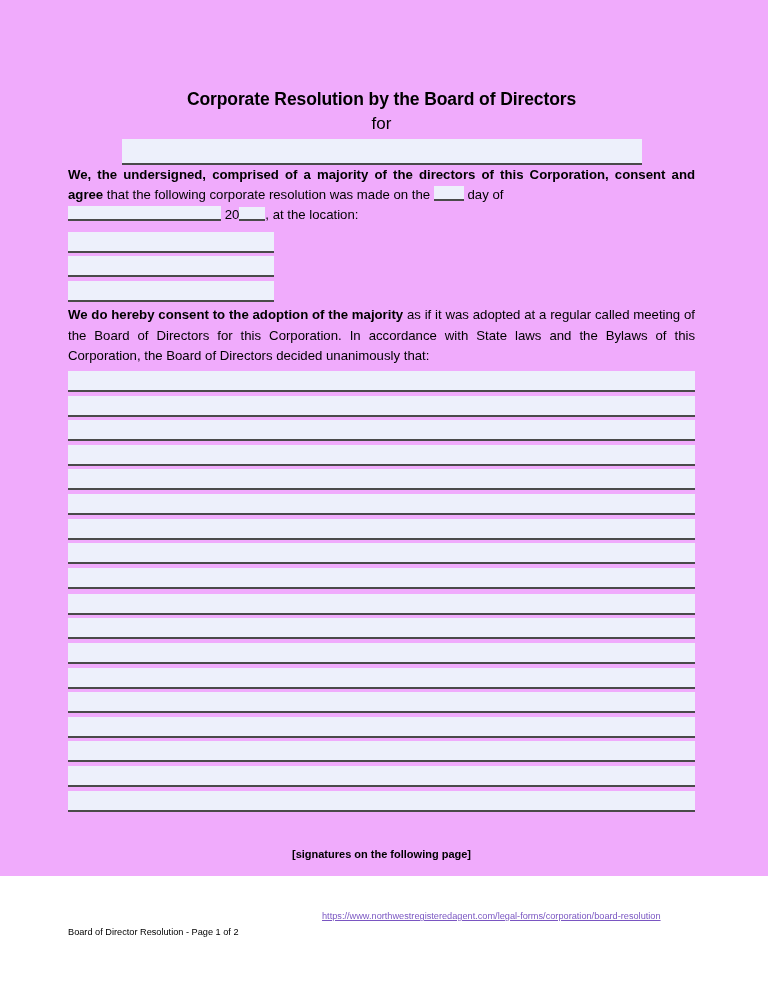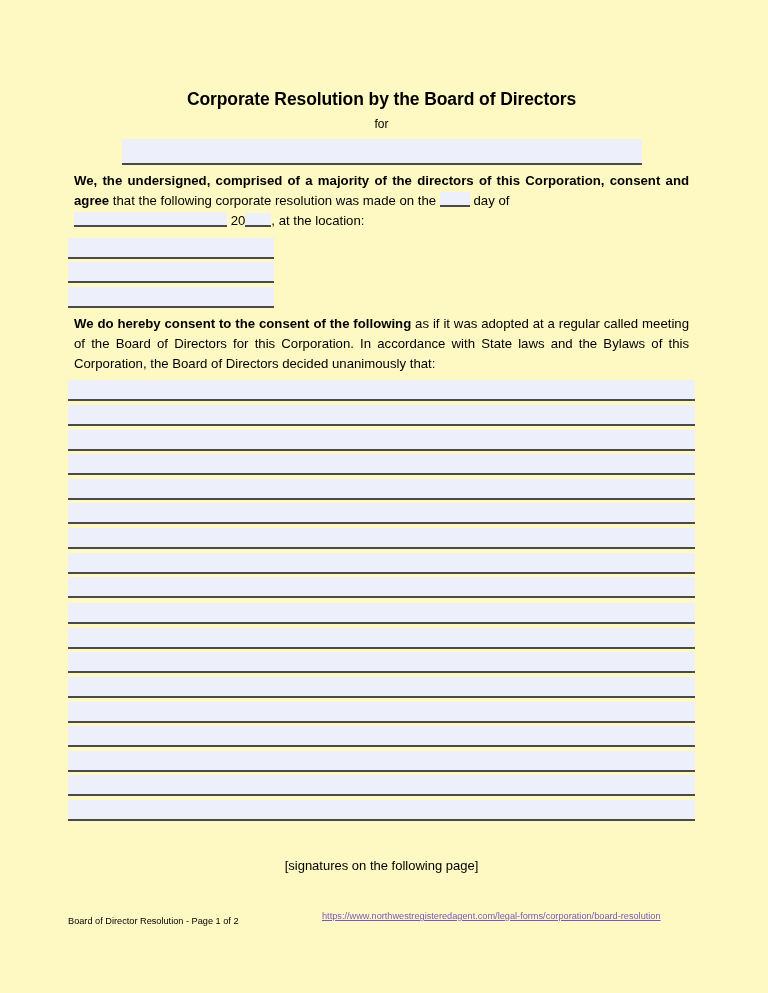--- a/index.html
+++ b/index.html
@@ -13,22 +13,22 @@
     font-family: "Liberation Sans", sans-serif;
     color: #000000;
     position: relative;
     overflow: hidden;
   }
 
   .page {
     position: absolute;
     left: 0; top: 0;
     width: 768px;
-    height: 993px;
-    background: #fef9c3;
+    height: 876px;
+    background: #f0abfc;
   }
 
   .content {
     position: absolute;
     left: 68px;
     top: 0;
     width: 627px;
   }
 
   
@@ -36,21 +36,21 @@
     text-align: center;
     font-size: 17.5px;
     font-weight: bold;
     letter-spacing: -0.1px;
     margin: 0;
     padding-top: 88px;
     line-height: 22px;
   }
   .doc-subtitle {
     text-align: center;
-    font-size: 12px;
+    font-size: 17px;
     line-height: 16px;
     margin: 0;
     padding-top: 6px;
   }
 
   
   .field {
     background: #edf0fb;
     border-bottom: 2px solid #4a4a4a;
     height: 19px;
@@ -72,21 +72,21 @@
   }
   .blank-day { width: 30px; }
   .blank-month { width: 153px; }
   .blank-year { width: 26px; height: 12px; }
 
   
   p.body-text {
     font-size: 13.2px;
     line-height: 20.2px;
     text-align: justify;
-    margin: 6px;
+    margin: 0;
   }
   p.body-text.no-justify { text-align: left; }
   .b { font-weight: bold; }
 
   .para-1 { margin-top: 28px; }
   .para-2 { margin-top: 29px; }
   .para-3 { margin-top: 27px; }
   .para-4 { margin-top: 29px; }
 
   
@@ -100,39 +100,39 @@
   .rules-wide .rule { width: 627px; }
   .rules-short .rule { width: 206px; }
 
   .rules-location { margin-top: 6px; }
   .rules-block-1 { margin-top: 5px; }
   .rules-block-2 { margin-top: 5px; }
 
   
   .sig-note {
     text-align: center;
-    font-size: 13px;
-    font-weight: normal;
+    font-size: 11px;
+    font-weight: bold;
     margin: 0;
     padding-top: 33px;
   }
 
   
   .footer {
     position: absolute;
     left: 68px;
     top: 910px;
     width: 627px;
     font-size: 9.2px;
     line-height: 12px;
   }
   .footer-left {
     position: absolute;
     left: 0;
-    top: 5px;
+    top: 16px;
     color: #000000;
     white-space: nowrap;
   }
   .footer-link {
     position: absolute;
     left: 254px;
     top: 0;
     color: #7a56c2;
     text-decoration: underline;
     white-space: nowrap;
@@ -154,21 +154,21 @@
       <span class="b">We, the undersigned, comprised of a majority of the directors of this Corporation, consent and agree</span><span> that the following corporate resolution was made on the </span><span class="blank-inline blank-day"></span><span> day of </span><br><span class="blank-inline blank-month"></span><span> 20</span><span class="blank-inline blank-year"></span><span>, at the location:</span>
     </p>
 
     <div class="rules rules-short rules-location">
       <div class="rule"></div>
       <div class="rule"></div>
       <div class="rule"></div>
     </div>
 
     <p class="body-text para-2">
-      <span class="b">We do hereby consent to the consent of the following</span><span> as if it was adopted at a regular called meeting of the Board of Directors for this Corporation. In accordance with State laws and the Bylaws of this Corporation, the Board of Directors decided unanimously that:</span>
+      <span class="b">We do hereby consent to the adoption of the majority</span><span> as if it was adopted at a regular called meeting of the Board of Directors for this Corporation. In accordance with State laws and the Bylaws of this Corporation, the Board of Directors decided unanimously that:</span>
     </p>
 
     <div class="rules rules-wide rules-block-1">
       <div class="rule"></div>
       <div class="rule"></div>
       <div class="rule"></div>
       <div class="rule"></div>
       <div class="rule"></div>
       <div class="rule"></div>
       <div class="rule"></div>

